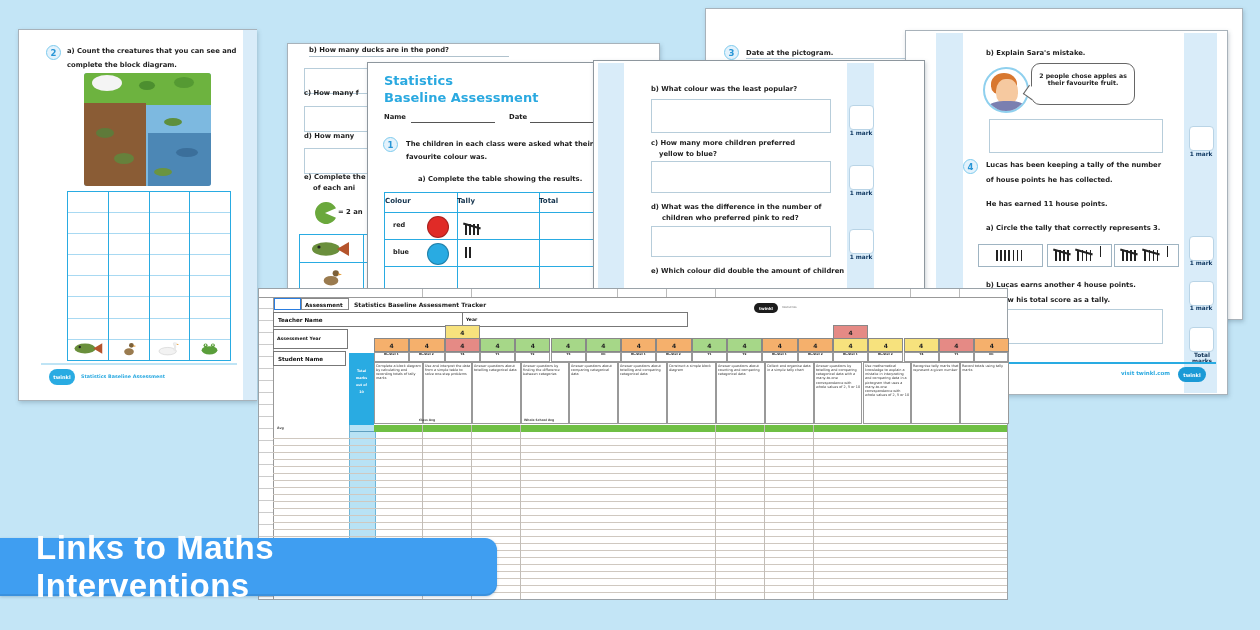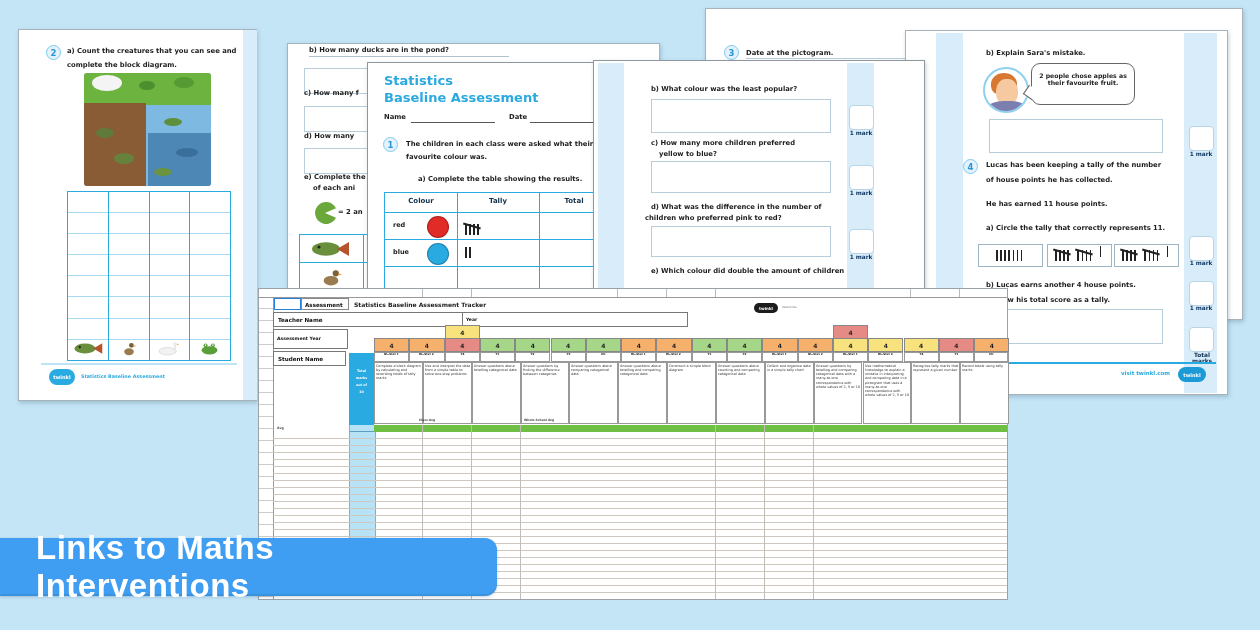--- a/index.html
+++ b/index.html
@@ -18,21 +18,21 @@
   .nline{position:absolute;height:1px;background:#555}
   
   .tally{position:absolute;display:flex;align-items:center}
   .tbar{display:inline-block;width:1.5px;height:11px;background:#222;margin-right:2.6px}
   .tgrp{position:relative;display:inline-block;margin-right:6px;white-space:nowrap}
   .tgrp .strike{position:absolute;left:-2px;top:4.5px;width:18px;height:1.5px;background:#222;transform:rotate(16deg)}
   
   .ctbl{position:absolute;border:1.4px solid #29abe2;background:#fff;box-sizing:border-box}
   .ctbl .vline{position:absolute;top:0;bottom:0;width:1px;background:#29abe2}
   .ctbl .hl{position:absolute;left:0;right:0;height:1px;background:#29abe2}
-  .chead{position:absolute;top:4px;font:bold 7px "DejaVu Sans",sans-serif;color:#13324c;text-align:center}
+  .chead{position:absolute;top:4px;font:bold 7px "DejaVu Sans",sans-serif;color:#13324c;}
   .crow{position:absolute;left:0;right:0}
   .cname{position:absolute;left:8px;top:9px;font:bold 6.5px "DejaVu Sans",sans-serif;color:#222}
   .cswatch{position:absolute;left:42px;top:3.5px;width:20px;height:20px;border-radius:50%;border:1px solid rgba(0,0,0,.25)}
   
   .trk-border{position:absolute;background:#fff;border:1px solid #8f979e;box-sizing:border-box}
   .trk-box{position:absolute;border:1px solid #777;box-sizing:border-box;background:#fff}
   .trk-lbl{font:bold 5.6px "DejaVu Sans",sans-serif;color:#111;white-space:nowrap}
   .bcell{position:absolute;width:35.3px;height:14px;border:.6px solid #888;box-sizing:border-box;
          text-align:center;font:bold 6px "DejaVu Sans",sans-serif;color:#222;line-height:14px}
   .ccode{position:absolute;width:35.3px;height:10px;border:.5px solid #999;box-sizing:border-box;overflow:hidden}
@@ -98,21 +98,21 @@
     <div class="abox" style="left:83px;top:88px;width:174px;height:34px"></div>
     <div class="markbox" style="left:283px;top:95px"></div>
     <div class="marklbl" style="left:280px;top:120px">1 mark</div>
 
     <div class="qc" style="left:57px;top:128px">
       <span>4</span>
       </div>
     <div class="t" style="left:80px;top:130px">Lucas has been keeping a tally of the number</div>
     <div class="t" style="left:80px;top:145px">of house points he has collected.</div>
     <div class="t" style="left:80px;top:169px">He has earned 11 house points.</div>
-    <div class="t" style="left:80px;top:193px">a) Circle the tally that correctly represents 11.</div>
+    <div class="t" style="left:80px;top:193px">a) Circle the tally that correctly represents 3.</div>
 
     <div class="topt" style="left:72px;top:213px">
         <span style="position: relative; display: inline-flex;">
           <span class="tbar"></span>
           <span class="tbar"></span>
           <span class="tbar"></span>
           <span class="tbar"></span>
           <span class="tbar"></span>
           <span class="tbar"></span>
           <span class="tbar"></span>
@@ -238,21 +238,21 @@
     <div class="markbox" style="left:255px;top:44px"></div>
     <div class="marklbl" style="left:252px;top:69px">1 mark</div>
 
     <div class="t" style="left:57px;top:78px">c) How many more children preferred</div>
     <div class="t" style="left:65px;top:89px">yellow to blue?</div>
     <div class="abox" style="left:57px;top:100px;width:180px;height:32px"></div>
     <div class="markbox" style="left:255px;top:104px"></div>
     <div class="marklbl" style="left:252px;top:129px">1 mark</div>
 
     <div class="t" style="left:57px;top:142px">d) What was the difference in the number of</div>
-    <div class="t" style="left:51px;top:153px">children who preferred pink to red?</div>
+    <div class="t" style="left:68px;top:153px">children who preferred pink to red?</div>
     <div class="abox" style="left:57px;top:165px;width:180px;height:31px"></div>
     <div class="markbox" style="left:255px;top:168px"></div>
     <div class="marklbl" style="left:252px;top:193px">1 mark</div>
 
     <div class="t" style="left:57px;top:206px">e) Which colour did double the amount of children</div>
     <div class="t" style="left:65px;top:227px">prefer to red?</div>
   </div>
 
   <div class="sheet" style="left:18px;top:29px;width:239px;height:372px">
     <div class="strip" style="left:224px;top:0;width:14px;height:370px"></div>

